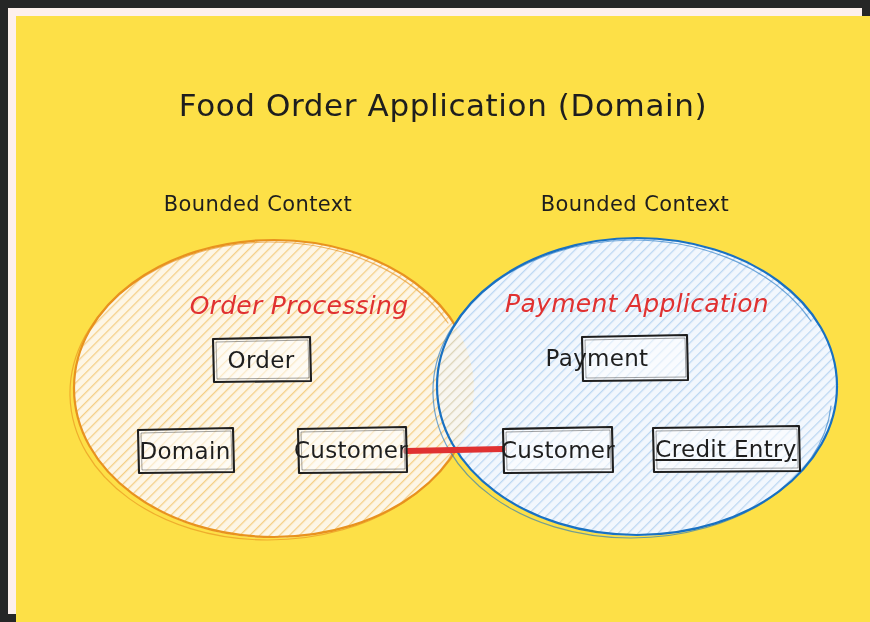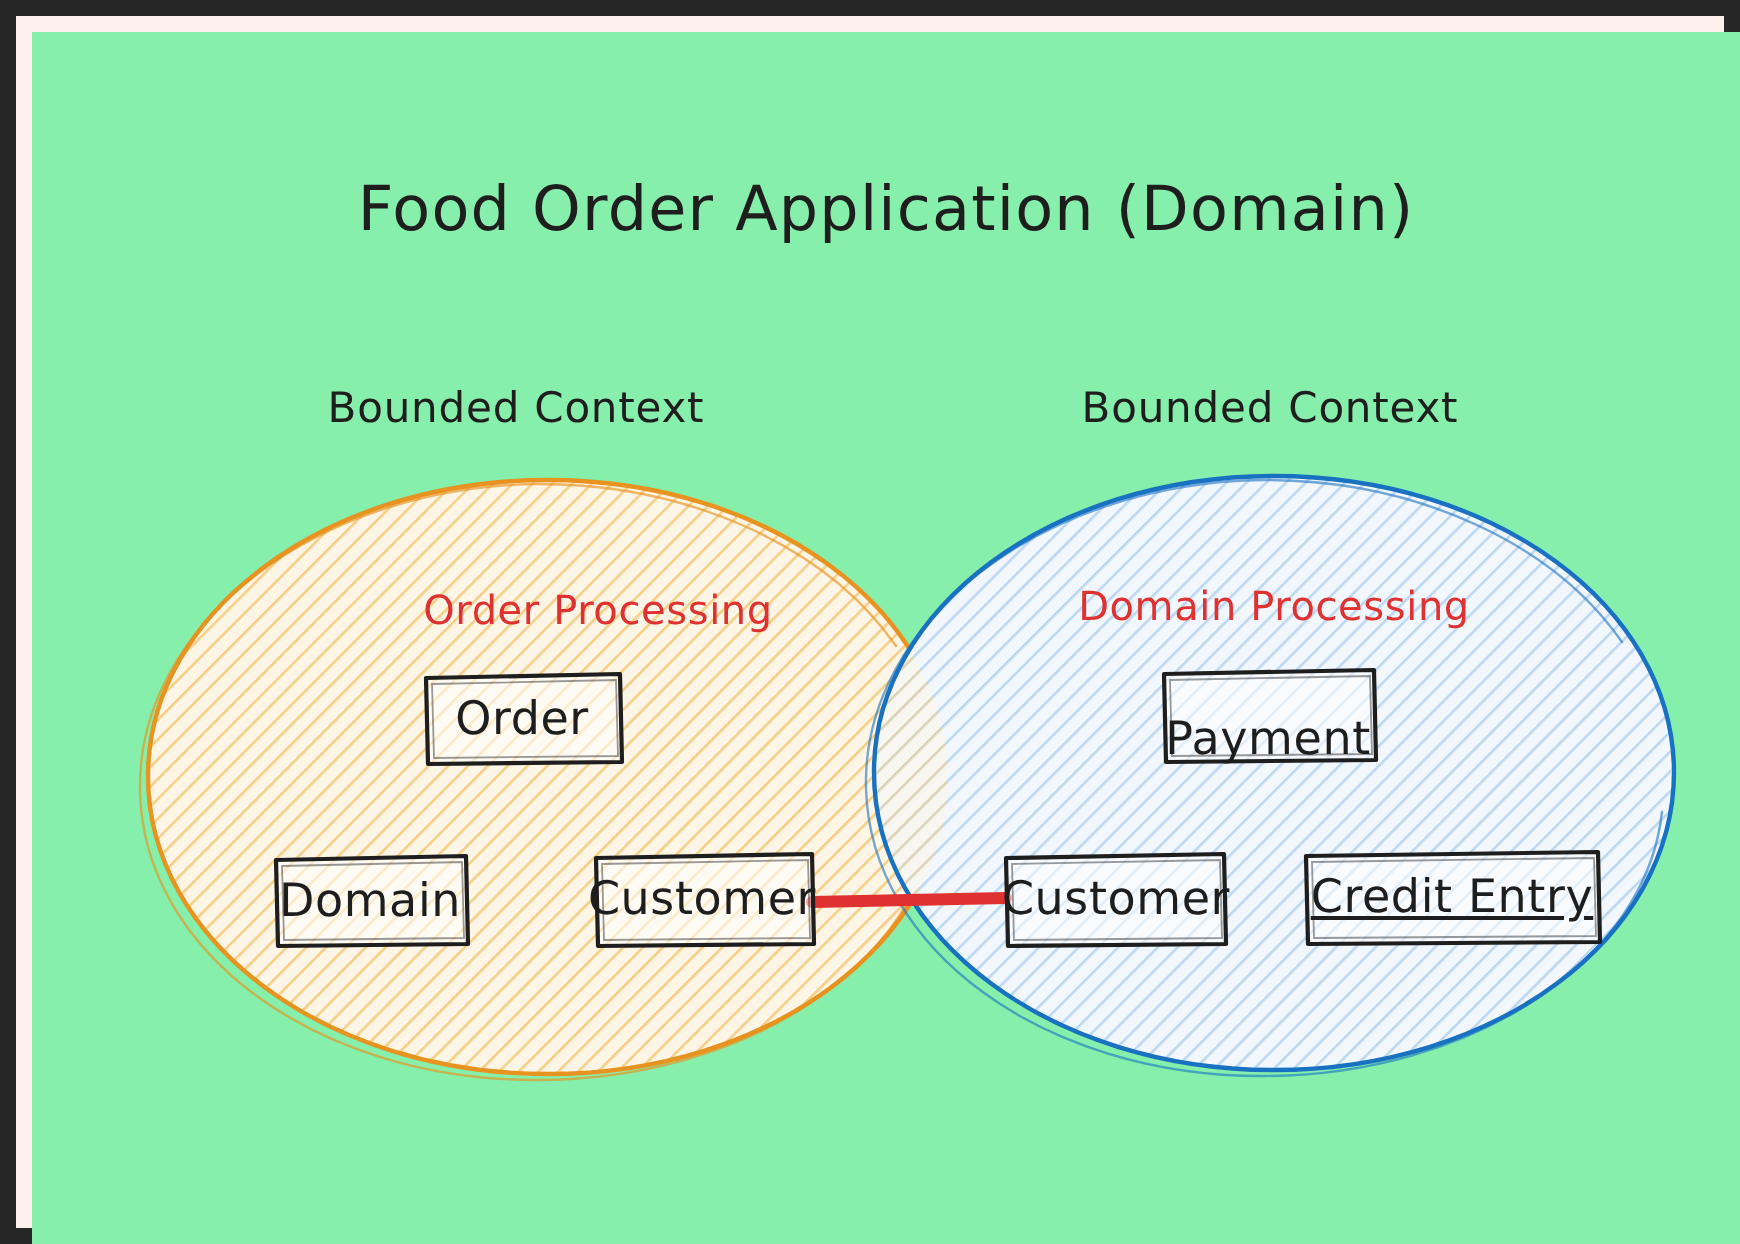--- a/index.html
+++ b/index.html
@@ -27,21 +27,21 @@
     background: #fdf0ec;
   }
 
   
   #canvas {
     position: absolute;
     left: 8px;
     top: 8px;
     width: 854px;
     height: 606px;
-    background: #86efac;
+    background: #fde047;
     overflow: hidden;
   }
   #scene {
     position: absolute;
     left: 0;
     top: 0;
     width: 854px;
     height: 606px;
   }
 
@@ -62,38 +62,39 @@
     top: 89px;
   }
   .bc-label {
     font-size: 21px;
     letter-spacing: 0.4px;
   }
   #bc-left  { left: 242px; top: 188px; }
   #bc-right { left: 619px; top: 188px; }
 
   .ctx-title {
-    font-size: 20px;
+    font-size: 25px;
     letter-spacing: 0.3px;
     color: #e03131;
+    font-style: italic;
   }
   #ctx-left-title  { left: 283px; top: 289px; }
   #ctx-right-title { left: 621px; top: 287px; }
 
   .entity-label {
     font-size: 23px;
     letter-spacing: 0.3px;
     color: #1e1e1e;
   }
 
   
   #lbl-order         { left: 245px; top: 344px; }
   #lbl-product       { left: 169px; top: 435px; }
   #lbl-customer-left { left: 335px; top: 434px; }
-  #lbl-payment       { left: 618px; top: 342px; margin-top: 12px; }
+  #lbl-payment       { left: 581px; top: 342px; }
   #lbl-customer-right{ left: 542px; top: 434px; }
   #lbl-credit-entry  { left: 710px; top: 433px; text-decoration: underline; }
 </style>
 </head>
 <body>
 
 <div id="frame">
   <div id="canvas">
 
     <svg id="scene" viewBox="0 0 854 606" xmlns="http://www.w3.org/2000/svg">
@@ -184,21 +185,21 @@
         <path d="M 640 415 L 781 413 L 782 452 L 641 453 Z" fill="none" stroke="#1e1e1e" stroke-width="0.9" opacity="0.45"></path>
       </g>
     </svg>
 
     <div class="txt" id="title-text">Food Order Application (Domain)</div>
 
     <div class="txt bc-label" id="bc-left">Bounded Context</div>
     <div class="txt bc-label" id="bc-right">Bounded Context</div>
 
     <div class="txt ctx-title" id="ctx-left-title">Order Processing</div>
-    <div class="txt ctx-title" id="ctx-right-title">Domain Processing</div>
+    <div class="txt ctx-title" id="ctx-right-title">Payment Application</div>
 
     <div class="txt entity-label" id="lbl-order">Order</div>
     <div class="txt entity-label" id="lbl-product">Domain</div>
     <div class="txt entity-label" id="lbl-customer-left">Customer</div>
     <div class="txt entity-label" id="lbl-payment">Payment</div>
     <div class="txt entity-label" id="lbl-customer-right">Customer</div>
     <div class="txt entity-label" id="lbl-credit-entry">Credit Entry</div>
 
   </div>
 </div>

